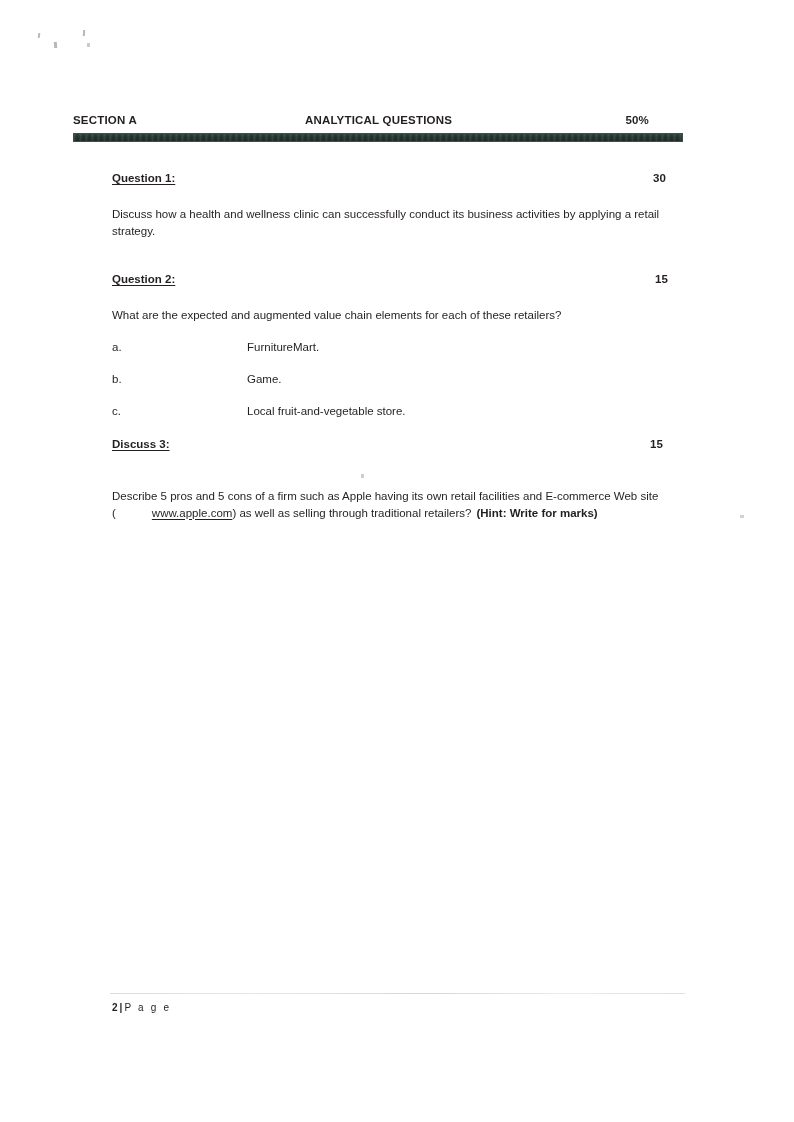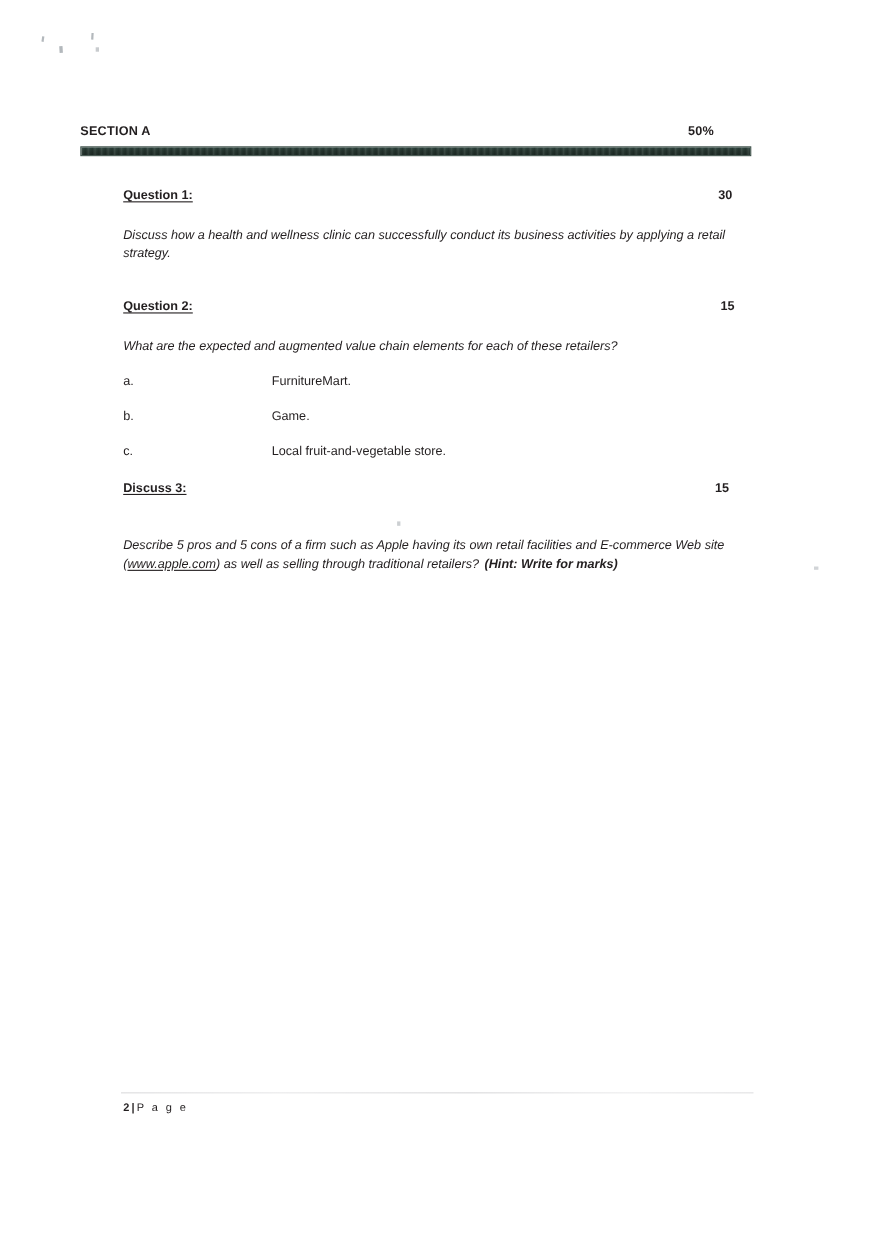--- a/index.html
+++ b/index.html
@@ -95,21 +95,20 @@
     position: absolute;
     top: 0;
     font-weight: bold;
   }
 
   .para {
     font-size: 11.5px;
     line-height: 16.5px;
     color: #231f20;
     text-align: left;
-    font-style: italic;
   }
 
   .sublist {
     margin: 0;
     padding: 0;
     list-style: none;
   }
   .sublist li {
     position: relative;
     font-size: 11.5px;
@@ -127,20 +126,21 @@
     left: 93px;
     top: 0;
     white-space: nowrap;
     padding-left: 42px;
   }
 
   .ulink {
     text-decoration: underline;
     text-underline-offset: 2px;
     color: #231f20;
+    margin-left: 36px;
   }
   .bold-hint { font-weight: bold; }
 
   
   .footer-rule {
     position: absolute;
     left: 110px;
     top: 993px;
     width: 575px;
     height: 1px;
@@ -169,20 +169,21 @@
 
   <div class="speck s1"></div>
   <div class="speck s2"></div>
   <div class="speck s3"></div>
   <div class="speck s4"></div>
   <div class="speck s5"></div>
   <div class="speck s6"></div>
 
   <div class="section-header">
     <span class="sh-left">SECTION A</span>
+    <span class="sh-center">ANALYTICAL QUESTIONS</span>
     <span class="sh-right">50%</span>
   </div>
   <div class="header-bar"></div>
 
   <div class="content">
 
     <div class="q-head" style="position:absolute; top:172px; left:0; width:572px;">
       <span class="q-label">Question 1:</span>
       <span class="q-marks" style="left:541px;">30</span>
     </div>

